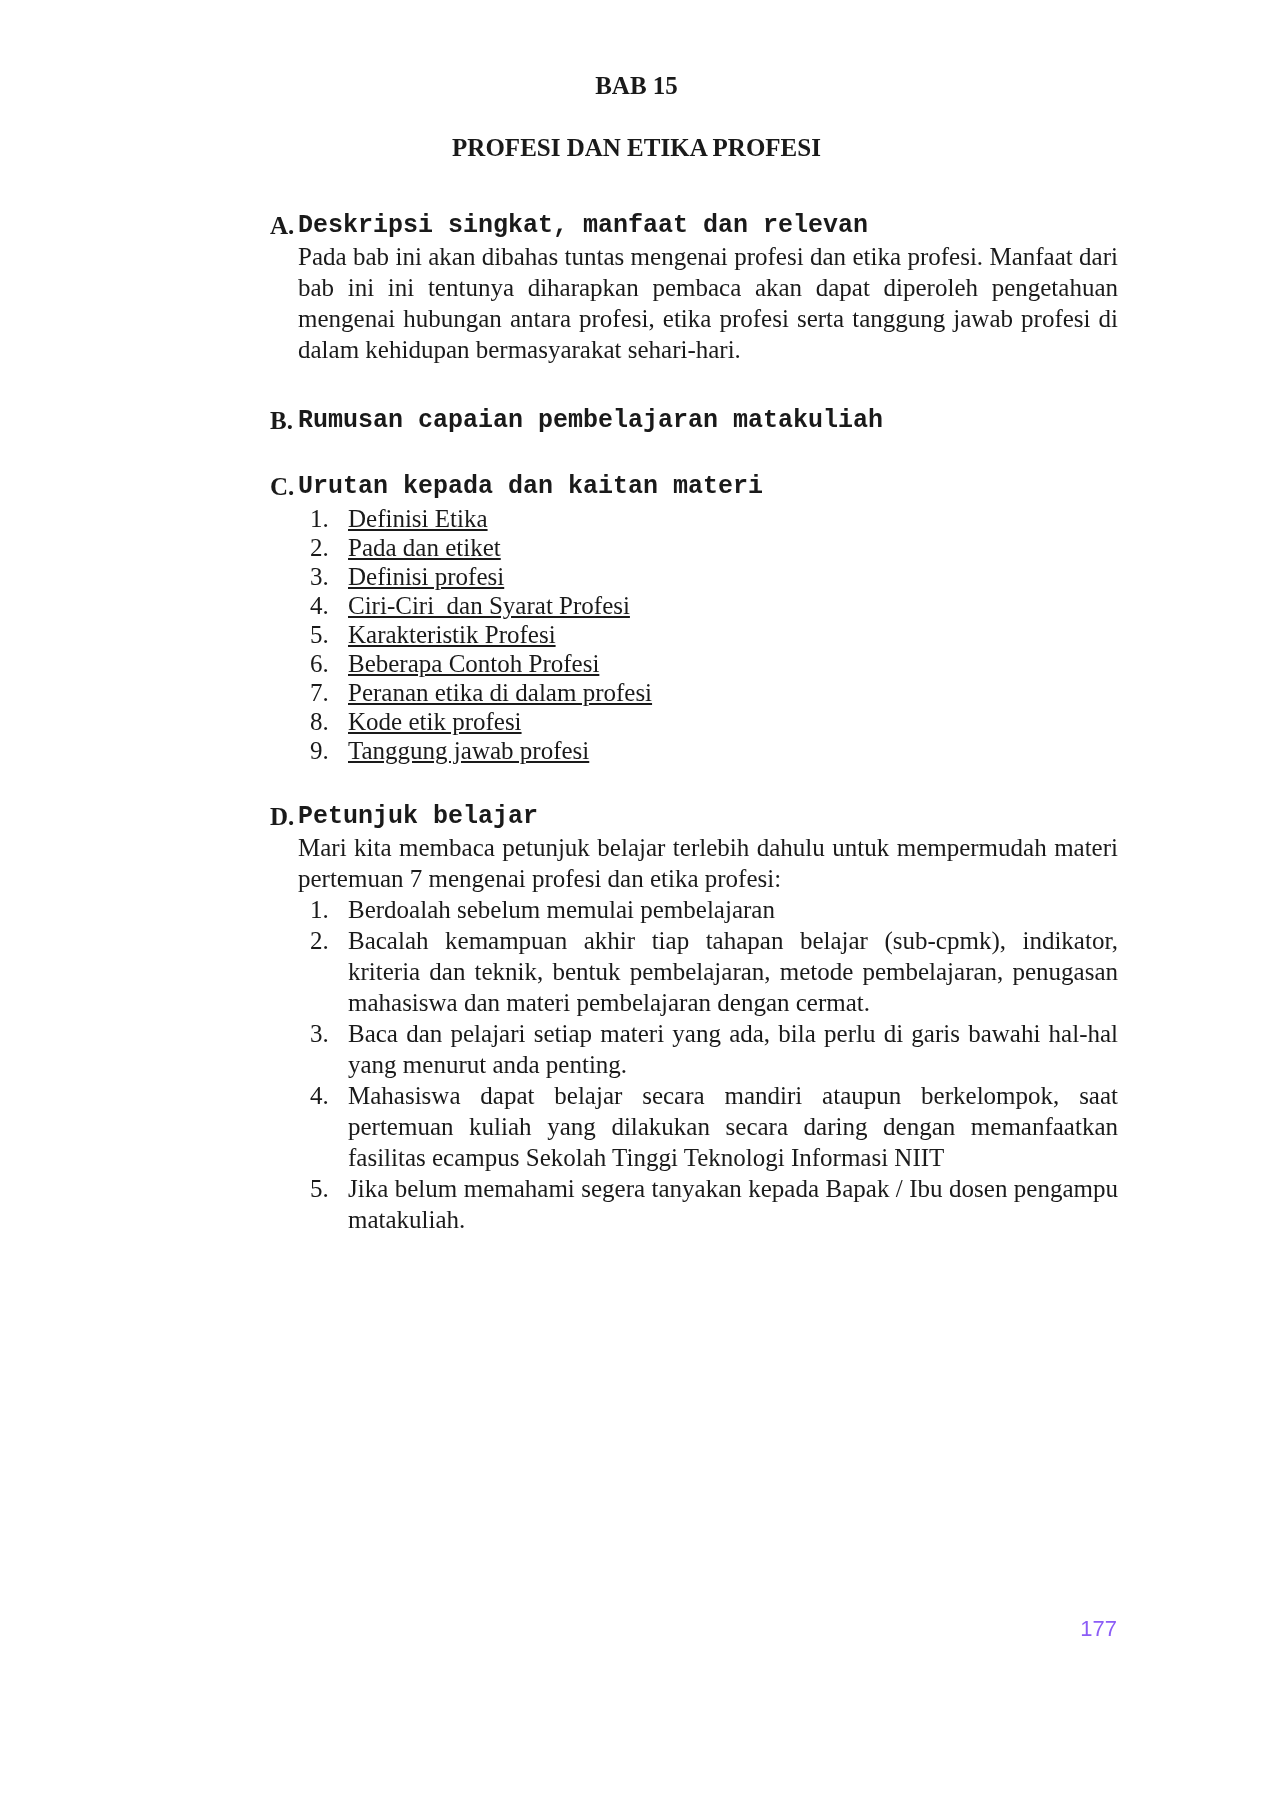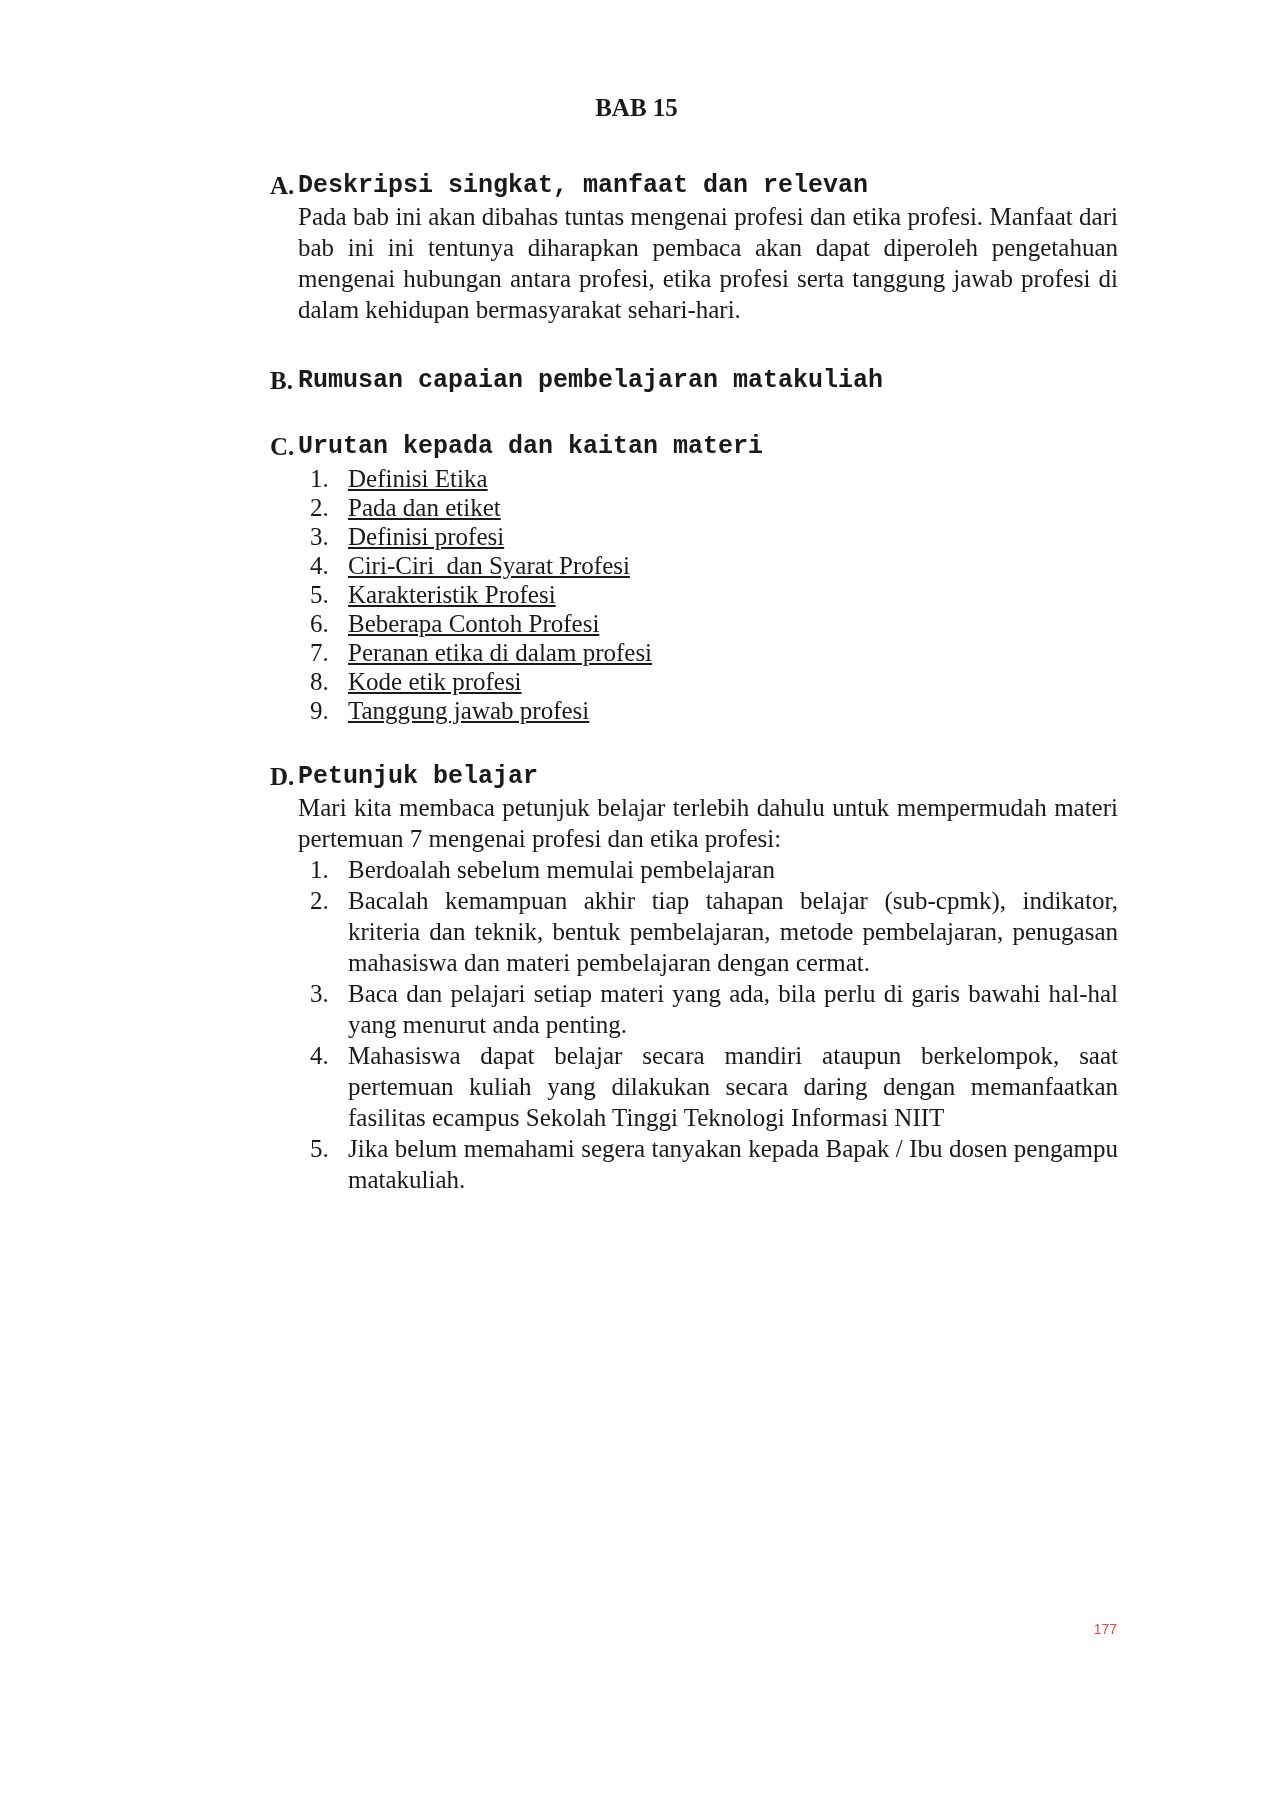--- a/index.html
+++ b/index.html
@@ -18,21 +18,21 @@
     line-height: 31px;
     color: #1a1a1a;
   }
   .content {
     position: absolute;
     left: 155px;
     top: 0;
     width: 963px;
   }
   .chapter-title {
-    padding-top: 92px;
+    padding-top: 70px;
     text-align: center;
     font-weight: bold;
   }
   .chapter-subtitle {
     margin-top: 31px;
     text-align: center;
     font-weight: bold;
   }
   .section { margin-left: 115px; }
   .section-a { margin-top: 47px; }
@@ -61,32 +61,33 @@
     width: 38px;
   }
   .sub-text { flex: 1; }
   .c-list .sub-text { white-space: pre-wrap; text-decoration: underline; }
   .d-list .sub-text { text-align: justify; }
   .page-number {
     position: absolute;
     top: 1616px;
     right: 156px;
     font-family: "Liberation Sans", "DejaVu Sans", sans-serif;
-    font-size: 14px;
+    font-size: 22px;
     line-height: 26px;
-    color: #ef4444;
+    color: #8b5cf6;
   }
 </style>
 </head>
 <body>
 
 <div class="page">
   <div class="content">
 
     <div class="chapter-title">BAB 15</div>
+    <div class="chapter-subtitle">PROFESI DAN ETIKA PROFESI</div>
 
     <section class="section section-a">
       <div class="sec-head">
         <span class="sec-letter">A.</span>
         <span class="sec-head-text">Deskripsi singkat, manfaat dan relevan</span>
       </div>
       <p class="sec-body">Pada bab ini akan dibahas tuntas mengenai profesi dan etika profesi. Manfaat dari bab ini ini tentunya diharapkan pembaca akan dapat diperoleh pengetahuan mengenai hubungan antara profesi, etika profesi serta tanggung jawab profesi di dalam kehidupan bermasyarakat sehari-hari.</p>
     </section>
 
     <section class="section section-b">

